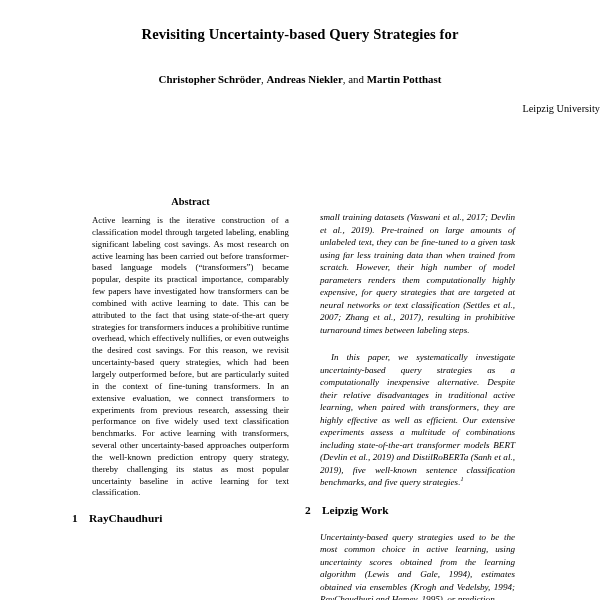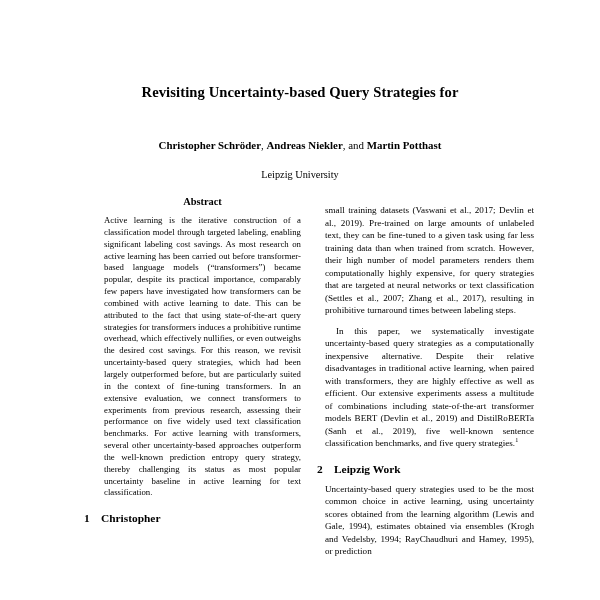--- a/index.html
+++ b/index.html
@@ -18,51 +18,52 @@
   .page {
     position: relative;
     width: 600px;
     height: 600px;
     background: #ffffff;
     overflow: hidden;
   }
 
   
   .title-block {
-    padding-top: 83px;
+    padding-top: 25px;
     text-align: center;
   }
   .paper-title {
     font-size: 14.6px;
     font-weight: bold;
     line-height: 1.32;
     letter-spacing: 0.1px;
     margin: 0 auto;
     width: 430px;
   }
   .paper-title .tline { display: block; }
 
   .authors {
-    margin-top: 36px;
+    margin-top: 28px;
     font-size: 10.9px;
     line-height: 1.3;
   }
   .authors .name { font-weight: bold; }
   .authors .conj { font-weight: normal; }
 
   .affiliation {
     margin-top: 17px;
     font-size: 10.3px;
+    text-align: right;
   }
 
   
   .columns {
     position: absolute;
     top: 196px;
-    left: 12px;
+    left: 0;
     width: 524px;
     height: 404px;
   }
   .col {
     position: absolute;
     top: 0;
     width: 225px;
     height: 404px;
     overflow: hidden;
   }
@@ -97,26 +98,27 @@
     align-items: baseline;
   }
   .section-heading .num {
     display: inline-block;
     width: 17px;
     flex: 0 0 17px;
   }
   .section-heading .stitle { display: inline-block; }
 
   .body-text p {
-    margin: 8px;
+    margin: 15px;
     font-size: 9.1px;
     line-height: 1.375;
     text-align: justify;
     text-justify: inter-word;
     hyphens: manual;
+    font-style: italic;
   }
   .body-text p + p { text-indent: 11px; }
 
   .fn-marker {
     font-size: 6.2px;
     vertical-align: super;
     line-height: 0;
   }
 </style>
 </head>
@@ -140,21 +142,21 @@
 
       <div class="abstract-wrap">
         <div class="abstract-heading">Abstract</div>
         <div class="abstract-body">
           <p>Active learning is the iterative construction of a classification model through targeted labeling, enabling significant labeling cost savings. As most research on active learning has been carried out before transformer-based language models (“transformers”) became popular, despite its practical importance, comparably few papers have investigated how transformers can be combined with active learning to date. This can be attributed to the fact that using state-of-the-art query strategies for transformers induces a prohibitive runtime overhead, which effectively nullifies, or even outweighs the desired cost savings. For this reason, we revisit uncertainty-based query strategies, which had been largely outperformed before, but are particularly suited in the context of fine-tuning transformers. In an extensive evaluation, we connect transformers to experiments from previous research, assessing their performance on five widely used text classification benchmarks. For active learning with transformers, several other uncertainty-based approaches outperform the well-known prediction entropy query strategy, thereby challenging its status as most popular uncertainty baseline in active learning for text classification.</p>
         </div>
       </div>
 
       <h2 class="section-heading">
         <span class="num">1</span>
-        <span class="stitle">Christopher</span>
+        <span class="stitle">RayChaudhuri</span>
       </h2>
 
 
     </div>
 
     <div class="col col-right">
 
       <div class="body-text">
         <p>small training datasets (Vaswani et al., 2017; Devlin et al., 2019). Pre-trained on large amounts of unlabeled text, they can be fine-tuned to a given task using far less training data than when trained from scratch. However, their high number of model parameters renders them computationally highly expensive, for query strategies that are targeted at neural networks or text classification (Settles et al., 2007; Zhang et al., 2017), resulting in prohibitive turnaround times between labeling steps.</p>
         <p><span>In this paper, we systematically investigate uncertainty-based query strategies as a computationally inexpensive alternative. Despite their relative disadvantages in traditional active learning, when paired with transformers, they are highly effective as well as efficient. Our extensive experiments assess a multitude of combinations including state-of-the-art transformer models BERT (Devlin et al., 2019) and DistilRoBERTa (Sanh et al., 2019), five well-known sentence classification benchmarks, and five query strategies.</span><span class="fn-marker">1</span></p>

